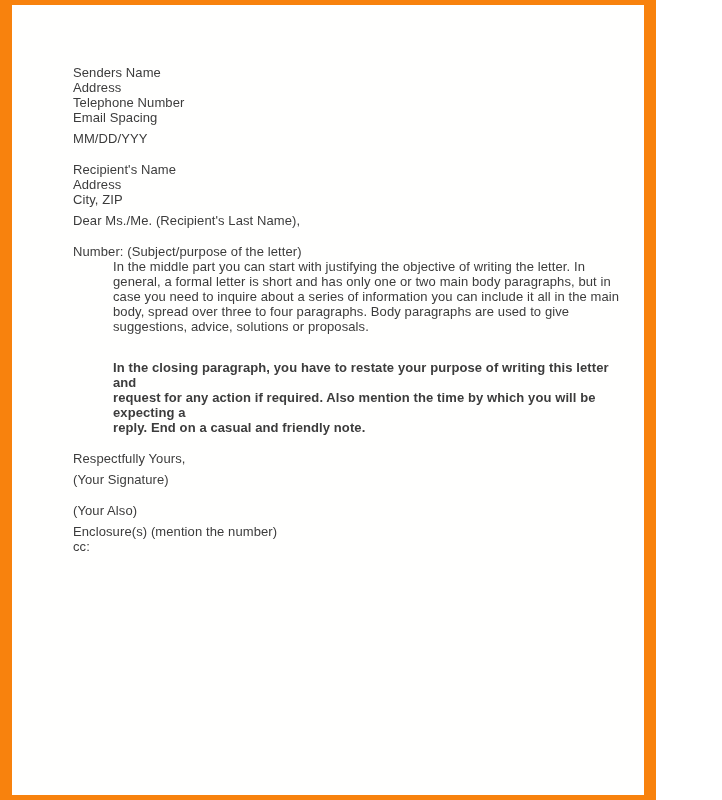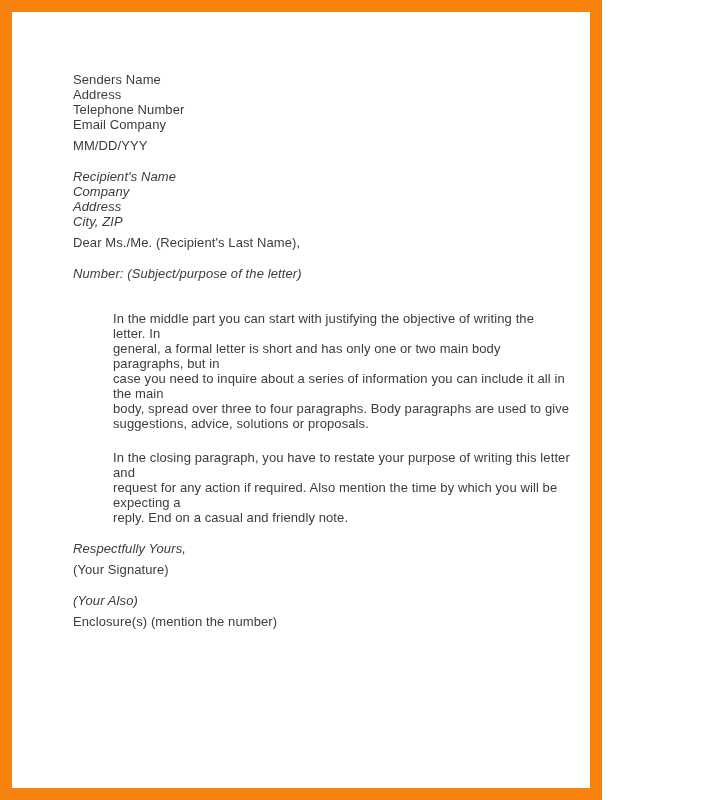--- a/index.html
+++ b/index.html
@@ -2,67 +2,66 @@
 <html><head>
 <meta charset="utf-8">
 <style>
   html, body {
     margin: 0;
     padding: 0;
     background: #ffffff;
   }
   .page {
     position: relative;
-    width: 602px;
+    width: 656px;
     height: 800px;
     background: #F8820D;
     box-sizing: border-box;
-    padding: 12px 12px;
+    padding: 5px 12px;
   }
   .sheet {
     width: 100%;
     height: 100%;
     background: #fffffe;
     box-sizing: border-box;
     padding: 60px 20px 0 61px;
     overflow: hidden;
     font-family: "Liberation Sans", sans-serif;
     font-size: 13px;
     line-height: 15px;
     color: #3c3c3c;
     letter-spacing: 0.1px;
   }
   .line { white-space: nowrap; }
   .para {
     white-space: pre-line;
     margin: 0 0 0 40px;
   }
   .mt15 { margin-top: 6px; }
-  .mt16 { margin-top: 16px; font-style: italic; }
-  .mt26 { margin-top: 19px; }
-  .mt30 { margin-top: 30px; }
+  .mt16 { margin-top: 16px; }
+  .mt26 { margin-top: 26px; font-weight: bold; }
+  .mt30 { }
 </style>
 </head>
 <body>
 
 <div class="page">
   <div class="sheet">
 
     <div>
       <div class="line">Senders Name</div>
       <div class="line">Address</div>
       <div class="line">Telephone Number</div>
-      <div class="line">Email Company</div>
+      <div class="line">Email Spacing</div>
     </div>
 
     <div class="line mt15">MM/DD/YYY</div>
 
     <div class="mt16">
       <div class="line">Recipient's Name</div>
-      <div class="line">Company</div>
       <div class="line">Address</div>
       <div class="line">City, ZIP</div>
     </div>
 
     <div class="line mt15">Dear Ms./Me. (Recipient's Last Name),</div>
 
     <div class="line mt16">Number: (Subject/purpose of the letter)</div>
 
 
     <p class="para mt30">In the middle part you can start with justifying the objective of writing the letter. In
@@ -75,15 +74,16 @@
 request for any action if required. Also mention the time by which you will be expecting a
 reply. End on a casual and friendly note.</p>
 
     <div class="line mt16">Respectfully Yours,</div>
 
     <div class="line mt15">(Your Signature)</div>
 
     <div class="line mt16">(Your Also)</div>
 
     <div class="line mt15">Enclosure(s) (mention the number)</div>
+    <div class="line">cc:</div>
 
   </div>
 </div>
 
 </body></html>

